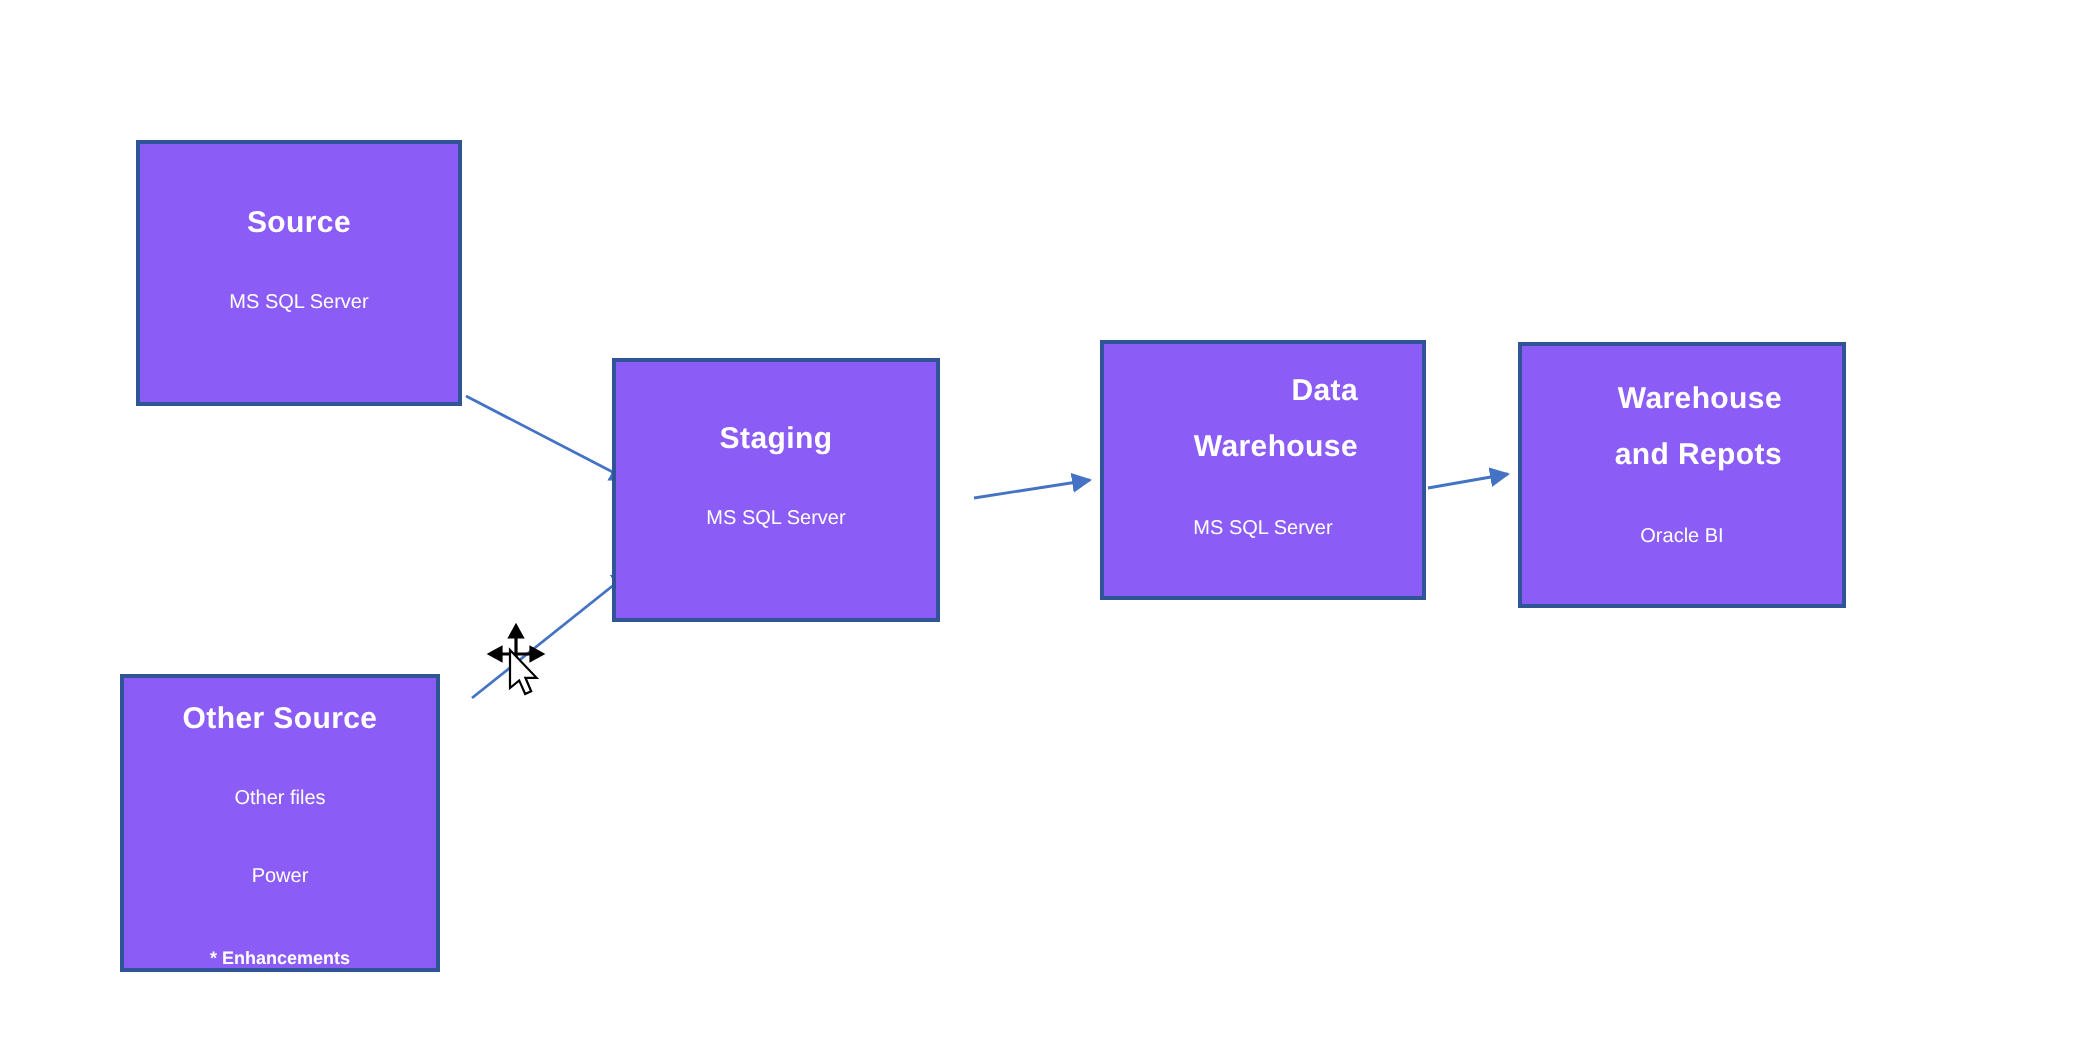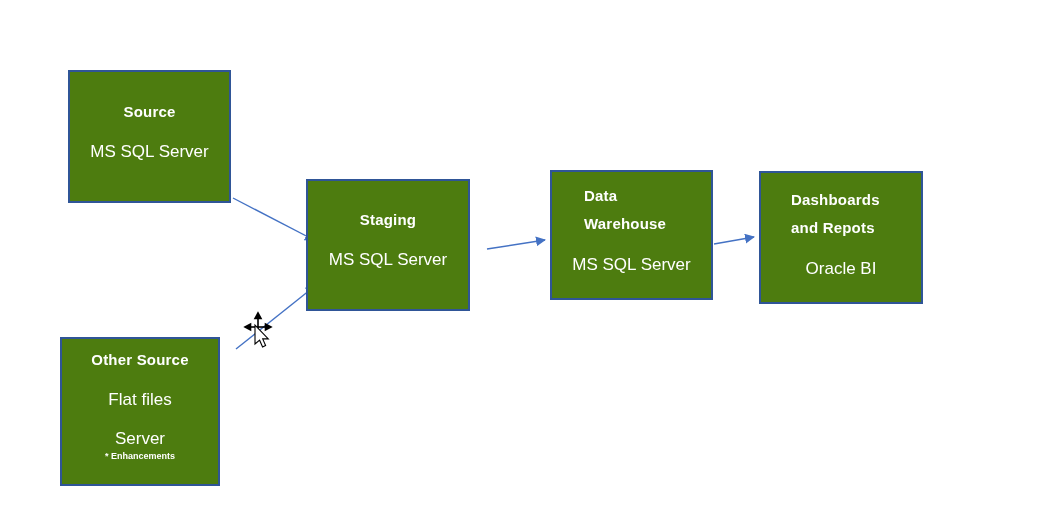--- a/index.html
+++ b/index.html
@@ -12,36 +12,36 @@
     overflow: hidden;
     font-family: "Liberation Sans", sans-serif;
   }
   .connectors {
     position: absolute;
     left: 0; top: 0;
     width: 1046px; height: 526px;
   }
   .node {
     position: absolute;
-    background: #4d7c0f;
+    background: #8b5cf6;
     border: 2px solid #2f5597;
     color: #ffffff;
     display: flex;
     flex-direction: column;
     align-items: center;
-    text-align: left;
+    text-align: right;
   }
   .node-title {
     font-size: 15px;
     font-weight: 600;
     line-height: 24px;
     letter-spacing: 0.2px;
   }
   .node-sub {
-    font-size: 17px;
+    font-size: 10px;
     font-weight: 400;
     line-height: 20px;
   }
   .node-foot {
     font-size: 9px;
     font-weight: 600;
     line-height: 14px;
   }
   
   .node-source { left: 68px; top: 70px; width: 163px; height: 133px; padding-top: 28px; }
@@ -54,21 +54,21 @@
   .node-data-warehouse .node-title { line-height: 28px; max-width: 95px; }
   .node-data-warehouse .node-sub { margin-top: 17px; }
   
   .node-dashboards { left: 759px; top: 171px; width: 164px; height: 133px; padding-top: 13px; }
   .node-dashboards .node-title { line-height: 28px; max-width: 100px; }
   .node-dashboards .node-sub { margin-top: 17px; }
   
   .node-other-source { left: 60px; top: 337px; width: 160px; height: 149px; padding-top: 9px; }
   .node-other-source .line-flat { margin-top: 18px; }
   .node-other-source .line-oracle { margin-top: 19px; }
-  .node-other-source .node-foot { margin-top: 0; }
+  .node-other-source .node-foot { margin-top: 23px; }
 </style>
 </head>
 <body>
 
 <div class="canvas">
 
   <svg class="connectors" viewBox="0 0 1046 526">
     <defs>
       <marker id="arrowhead" markerUnits="userSpaceOnUse" markerWidth="12" markerHeight="12" refX="9" refY="5" orient="auto">
         <path d="M0,0 L10,5 L0,10 Z" fill="#4472c4"></path>
@@ -80,37 +80,37 @@
     <line x1="714" y1="244" x2="754" y2="237" stroke="#4472c4" stroke-width="1.4" marker-end="url(#arrowhead)"></line>
   </svg>
 
   <div class="node node-source">
     <div class="node-title">Source</div>
     <div class="node-sub">MS SQL Server</div>
   </div>
 
   <div class="node node-other-source">
     <div class="node-title">Other Source</div>
-    <div class="node-sub line-flat">Flat files</div>
-    <div class="node-sub line-oracle">Server</div>
+    <div class="node-sub line-flat">Other files</div>
+    <div class="node-sub line-oracle">Power</div>
     <div class="node-foot">* Enhancements</div>
   </div>
 
   <div class="node node-staging">
     <div class="node-title">Staging</div>
     <div class="node-sub">MS SQL Server</div>
   </div>
 
   <div class="node node-data-warehouse">
     <div class="node-title">Data Warehouse</div>
     <div class="node-sub">MS SQL Server</div>
   </div>
 
   <div class="node node-dashboards">
-    <div class="node-title">Dashboards and Repots</div>
+    <div class="node-title">Warehouse and Repots</div>
     <div class="node-sub">Oracle BI</div>
   </div>
 
   <svg class="connectors" style="pointer-events:none;" viewBox="0 0 1046 526">
     <g>
 
       <g stroke="#000000" stroke-width="1.6" fill="#000000">
         <line x1="258" y1="317" x2="258" y2="331"></line>
         <line x1="248" y1="327" x2="268" y2="327"></line>
         <path d="M258,313 L255,318.5 L261,318.5 Z"></path>

